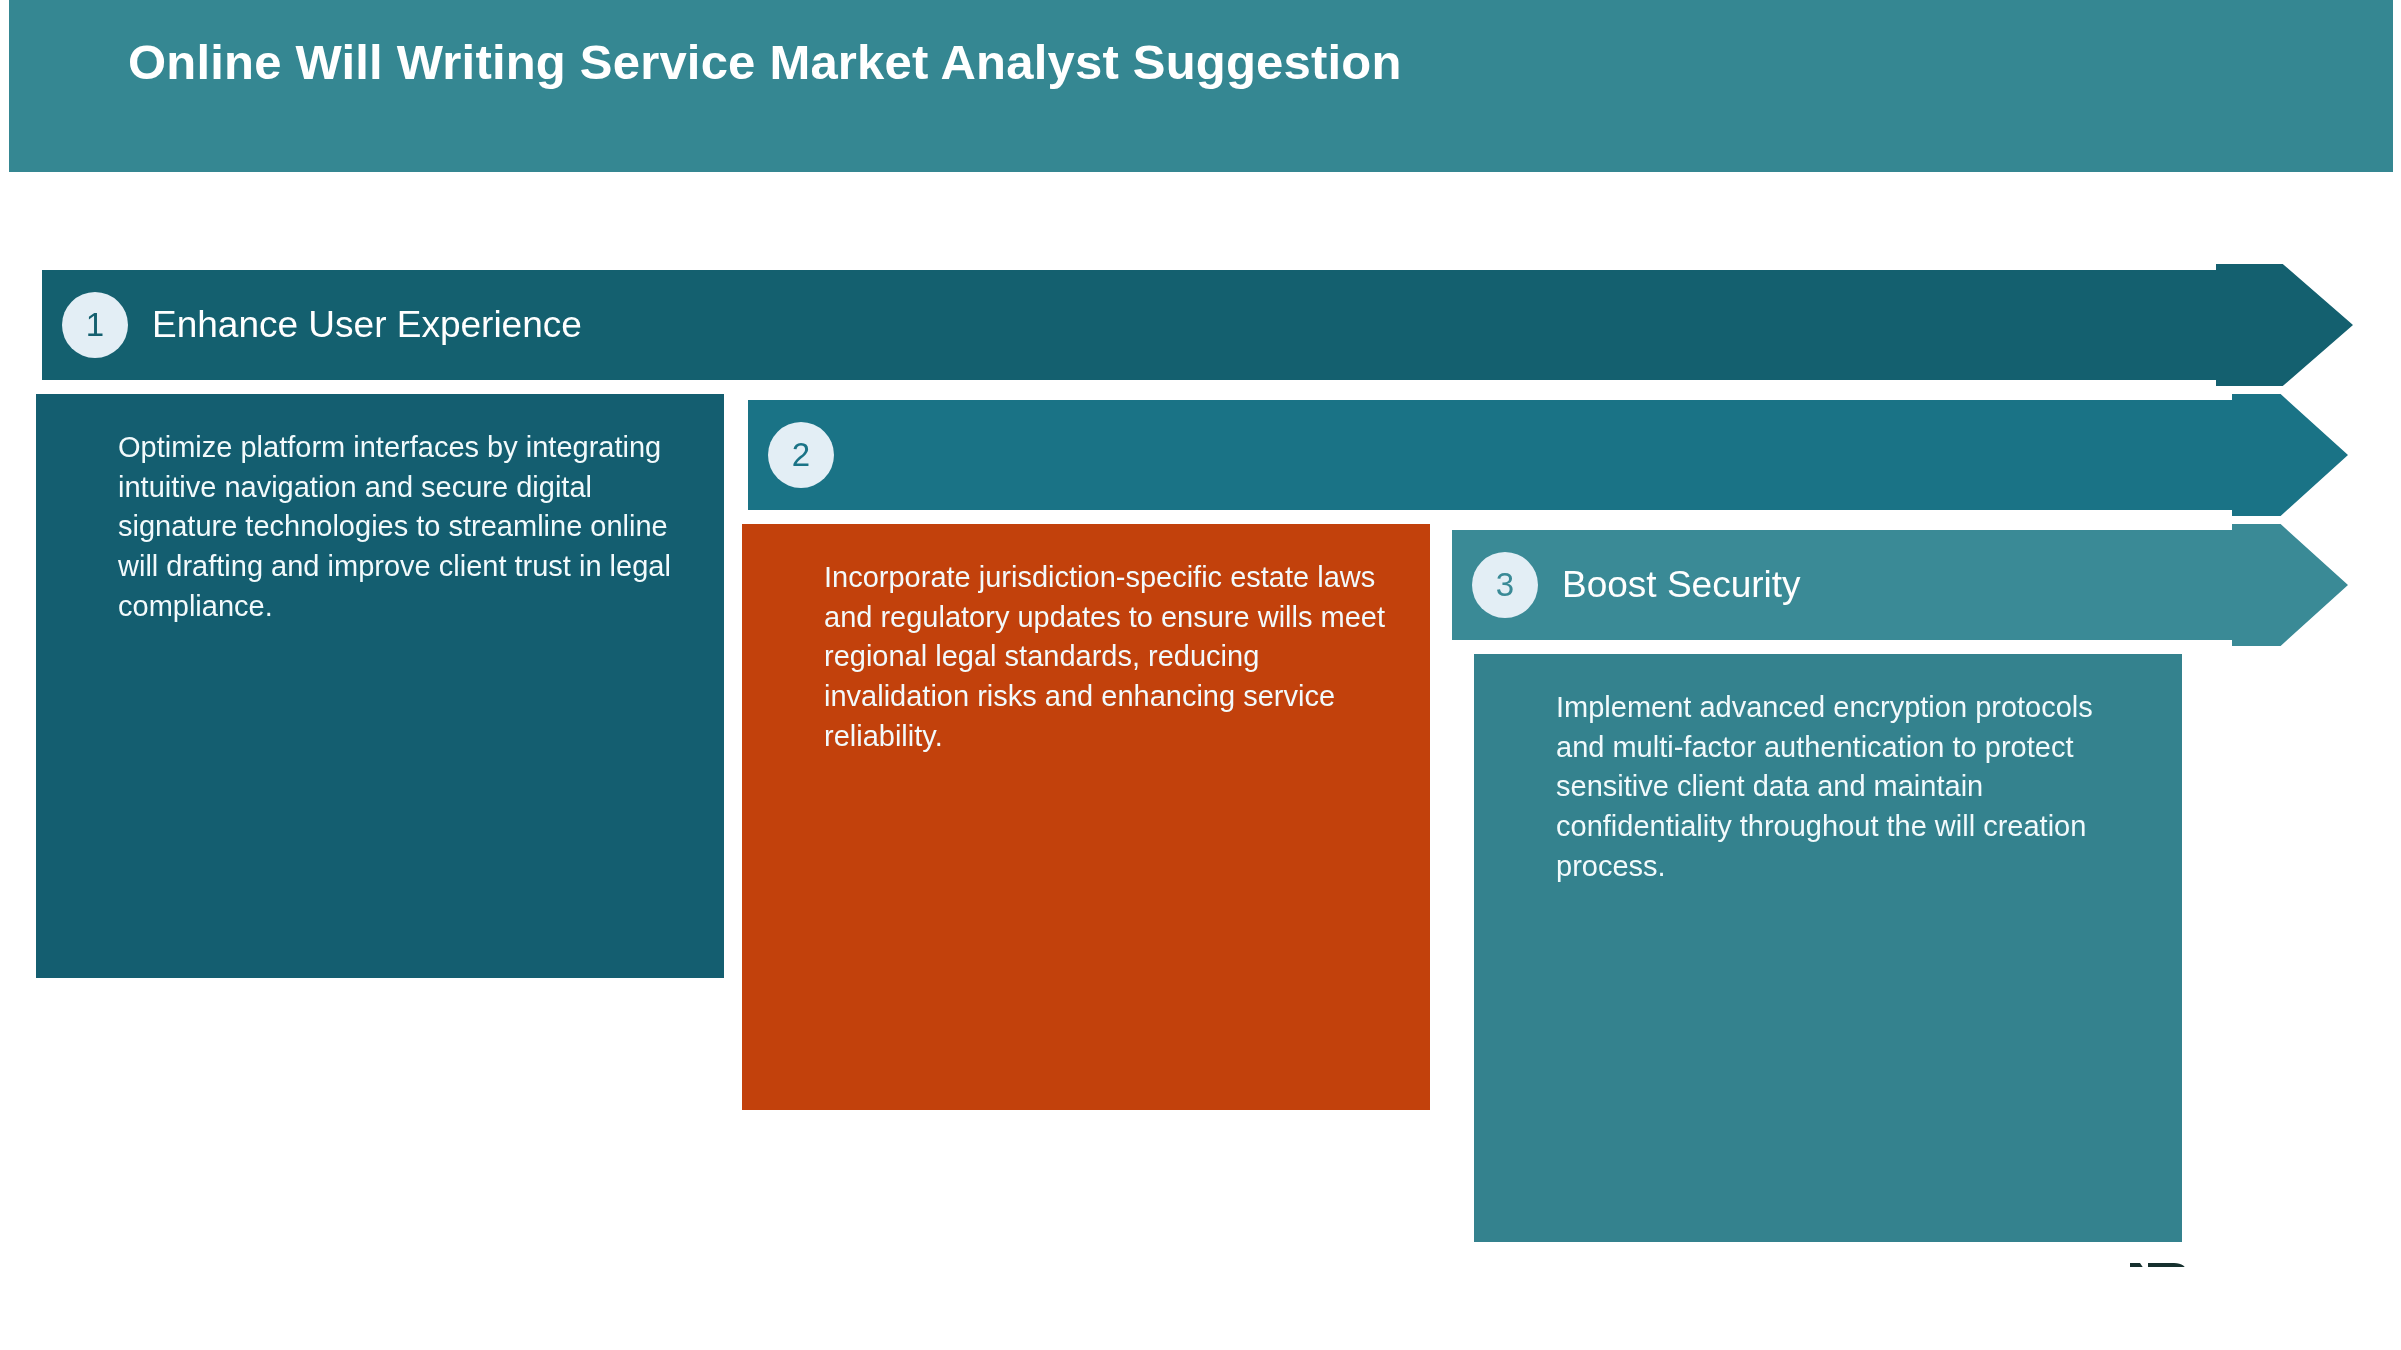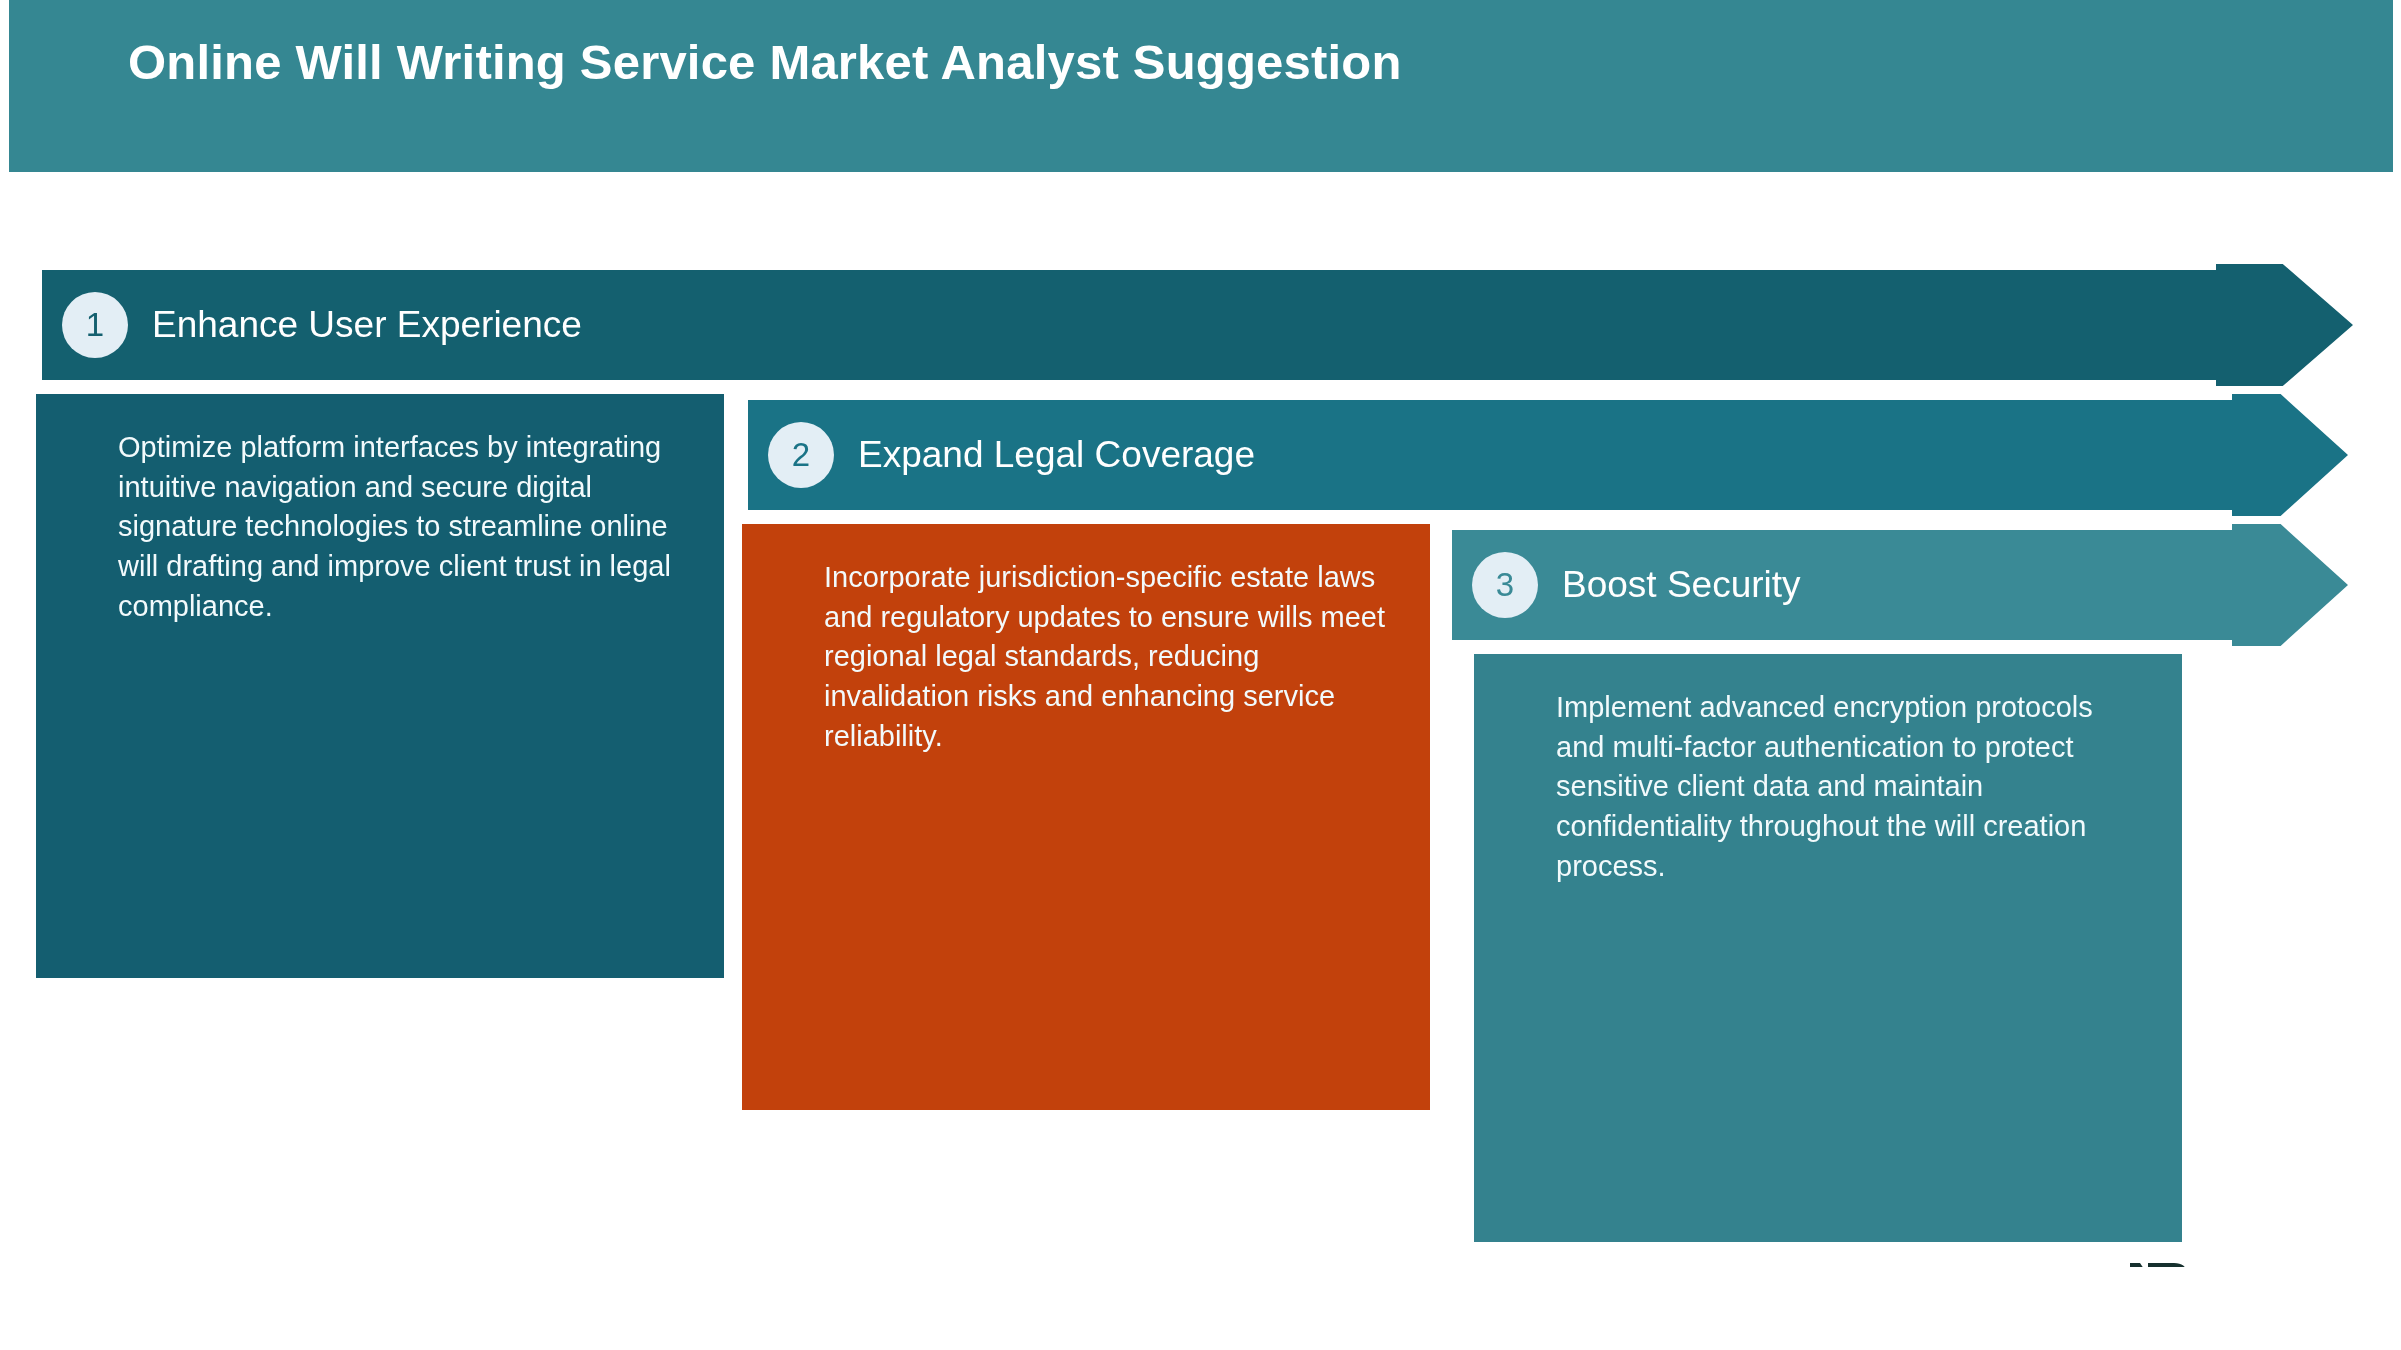--- a/index.html
+++ b/index.html
@@ -188,21 +188,20 @@
   </div>
 
   <div class="arrow-band" id="band2" style="left:742px; top:394px; width:1619px;">
     <svg viewBox="0 0 1619 122" preserveAspectRatio="none">
       <path d="M6,6 H1490 V-44 L1606,61 L1490,166 V116 H6 Z" fill="#1a7386"></path>
     </svg>
     <div class="band-inner">
       <div class="num-badge" style="color: rgb(26, 115, 134); background: rgb(227, 238, 245);">
         <span>2</span>
       </div>
-      <div class="band-title">Expand Legal Coverage</div>
     </div>
   </div>
 
   <div class="body-panel" style="left:742px; top:524px; width:688px; height:586px; background:#c2410c;">
     <div class="body-text">Incorporate jurisdiction-specific estate laws and regulatory updates to ensure wills meet regional legal standards, reducing invalidation risks and enhancing service reliability.</div>
   </div>
 
   <div class="arrow-band" id="band3" style="left:1446px; top:524px; width:915px;">
     <svg viewBox="0 0 915 122" preserveAspectRatio="none">
       <path d="M6,6 H786 V-44 L902,61 L786,166 V116 H6 Z" fill="#3a8a96"></path>

